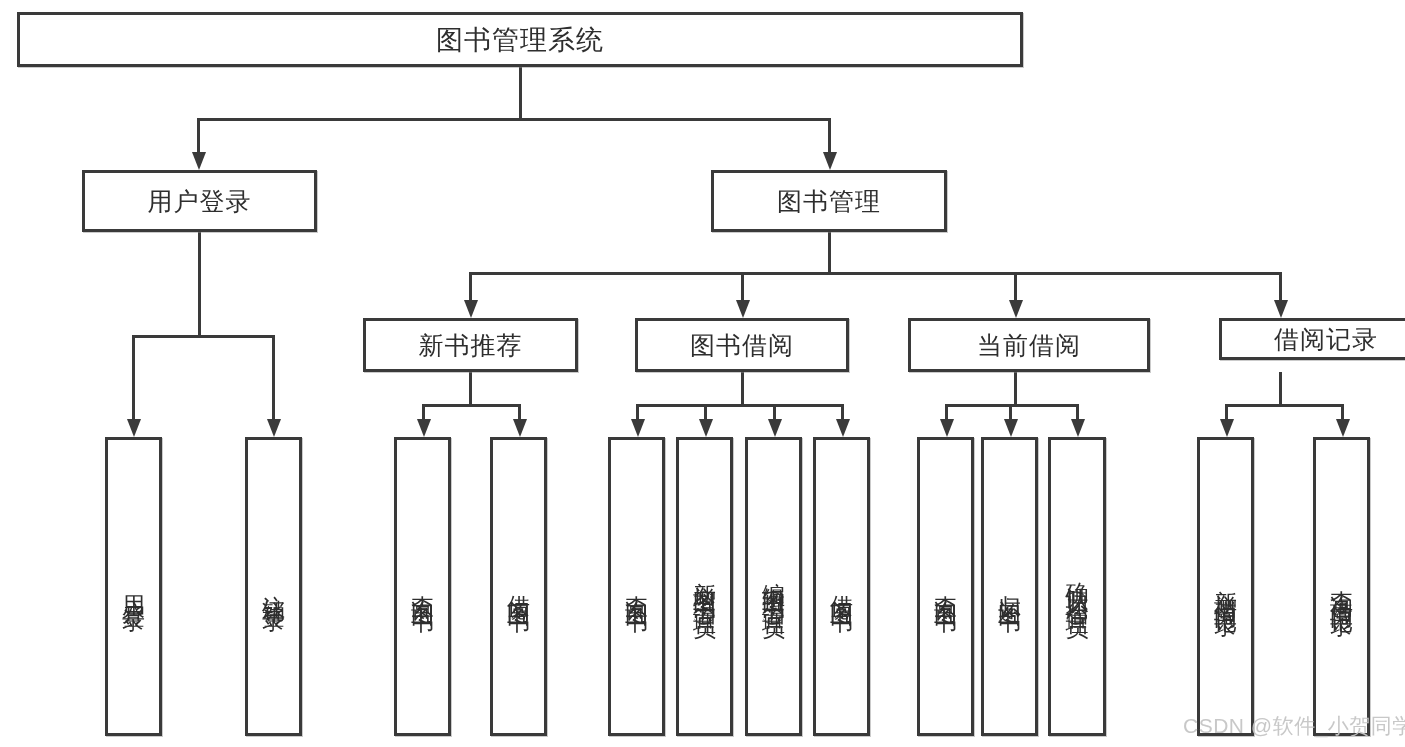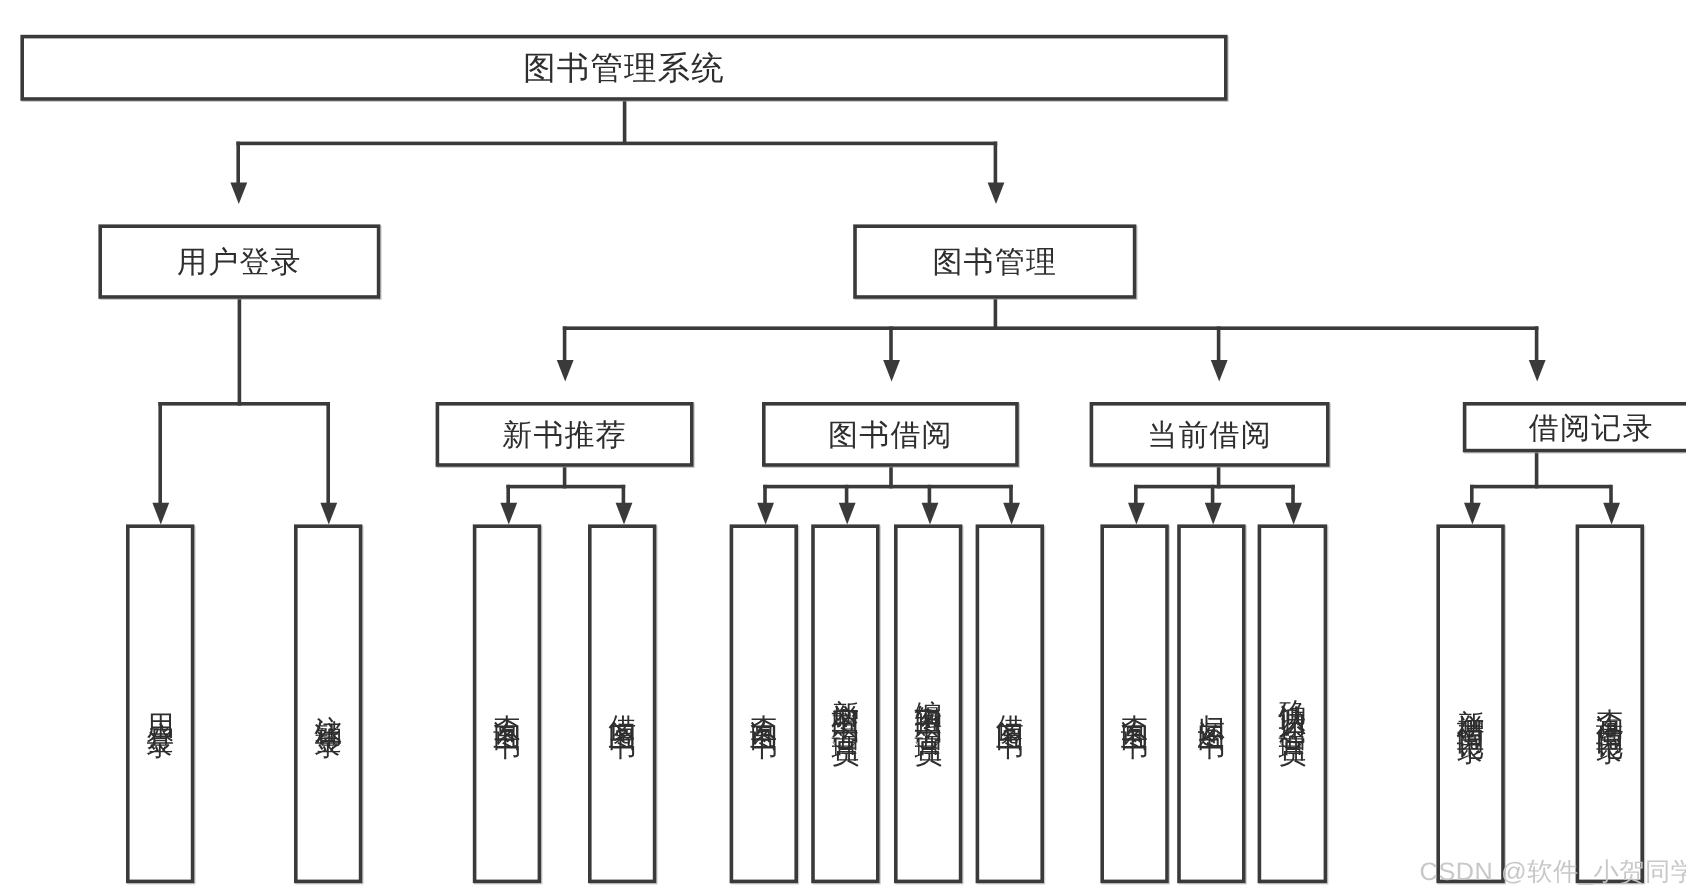--- a/index.html
+++ b/index.html
@@ -16,21 +16,20 @@
     border:3px solid #3a3a3a;
     background:#ffffff;
     display:flex;
     align-items:center;
     justify-content:center;
     color:#2e2e2e;
     font-size:25px;
     letter-spacing:1px;
     box-shadow:1px 1px 0 rgba(140,140,140,0.45);
     z-index:2;
-    margin-top:17px;
   }
   .box.root{font-size:27px;}
   .vbox{
     position:absolute;
     box-sizing:border-box;
     border:3px solid #3a3a3a;
     background:#ffffff;
     display:flex;
     align-items:center;
     justify-content:center;
@@ -95,21 +94,21 @@
   <div class="arr" style="left:464px;top:300px;"></div>
   <div class="vl" style="left:741px;top:272px;height:32px;"></div>
   <div class="arr" style="left:736px;top:300px;"></div>
   <div class="vl" style="left:1014px;top:272px;height:32px;"></div>
   <div class="arr" style="left:1009px;top:300px;"></div>
   <div class="vl" style="left:1279px;top:272px;height:32px;"></div>
   <div class="arr" style="left:1274px;top:300px;"></div>
 
   <div class="box" style="left:635px;top:318px;width:214px;height:54px;">图书借阅</div>
   <div class="box" style="left:363px;top:318px;width:215px;height:54px;">新书推荐</div>
-  <div class="box" style="left:908px;top:318px;width:200px;height:54px;">当前借阅</div>
+  <div class="box" style="left:908px;top:318px;width:242px;height:54px;">当前借阅</div>
   <div class="box" style="left:1219px;top:318px;width:214px;height:42px;">借阅记录</div>
 
   <div class="vl" style="left:469px;top:372px;height:35px;"></div>
   <div class="hl" style="left:422px;top:404px;width:99px;"></div>
   <div class="vl" style="left:422px;top:404px;height:19px;"></div>
   <div class="arr" style="left:417px;top:419px;"></div>
   <div class="vl" style="left:518px;top:404px;height:19px;"></div>
   <div class="arr" style="left:513px;top:419px;"></div>
 
   <div class="vl" style="left:741px;top:372px;height:35px;"></div>

